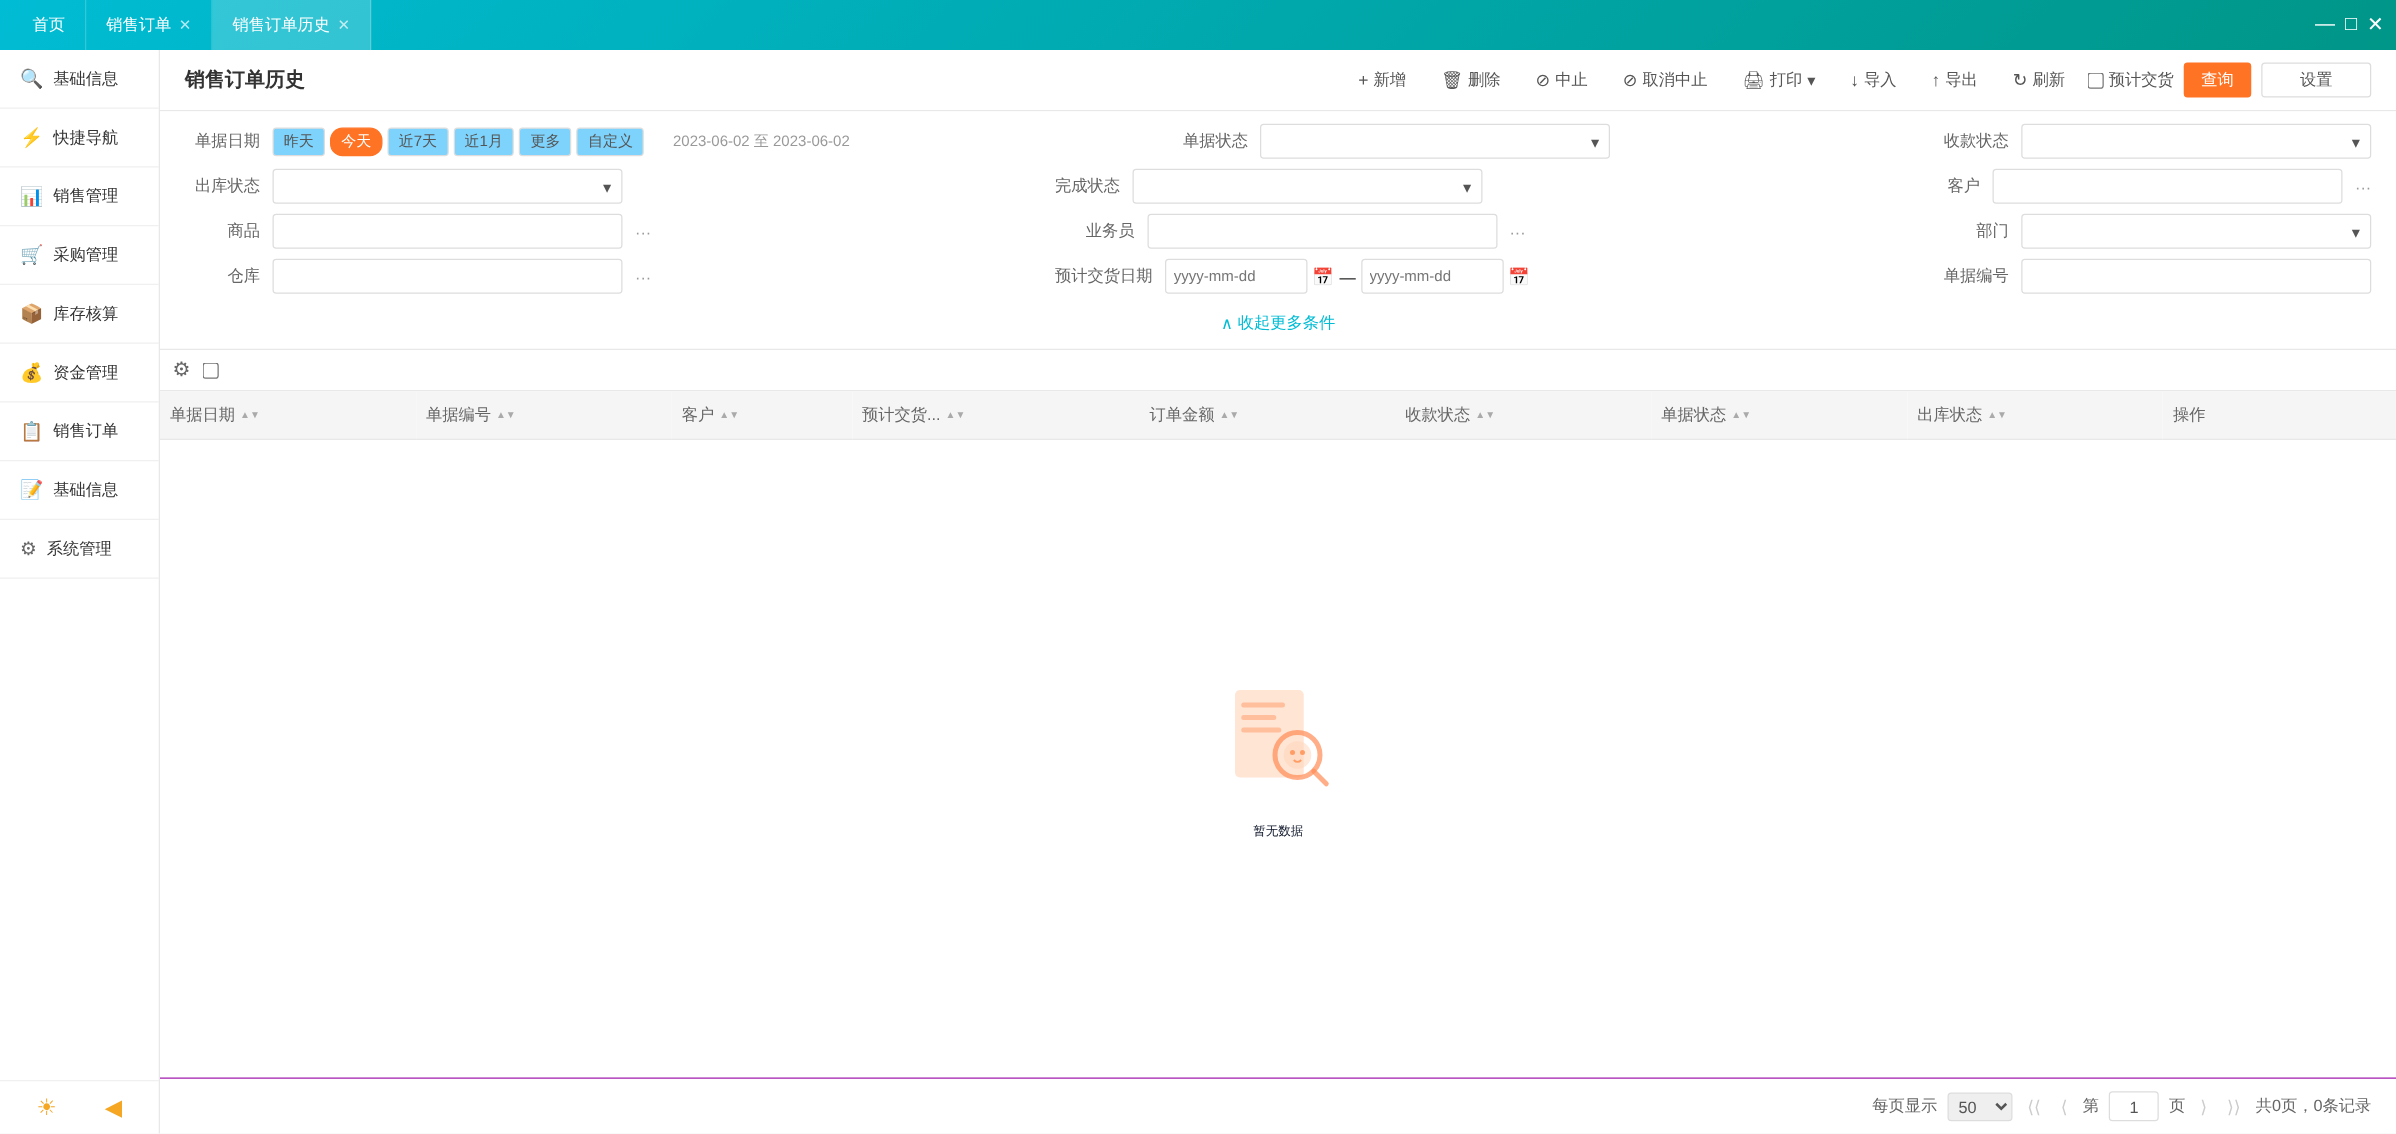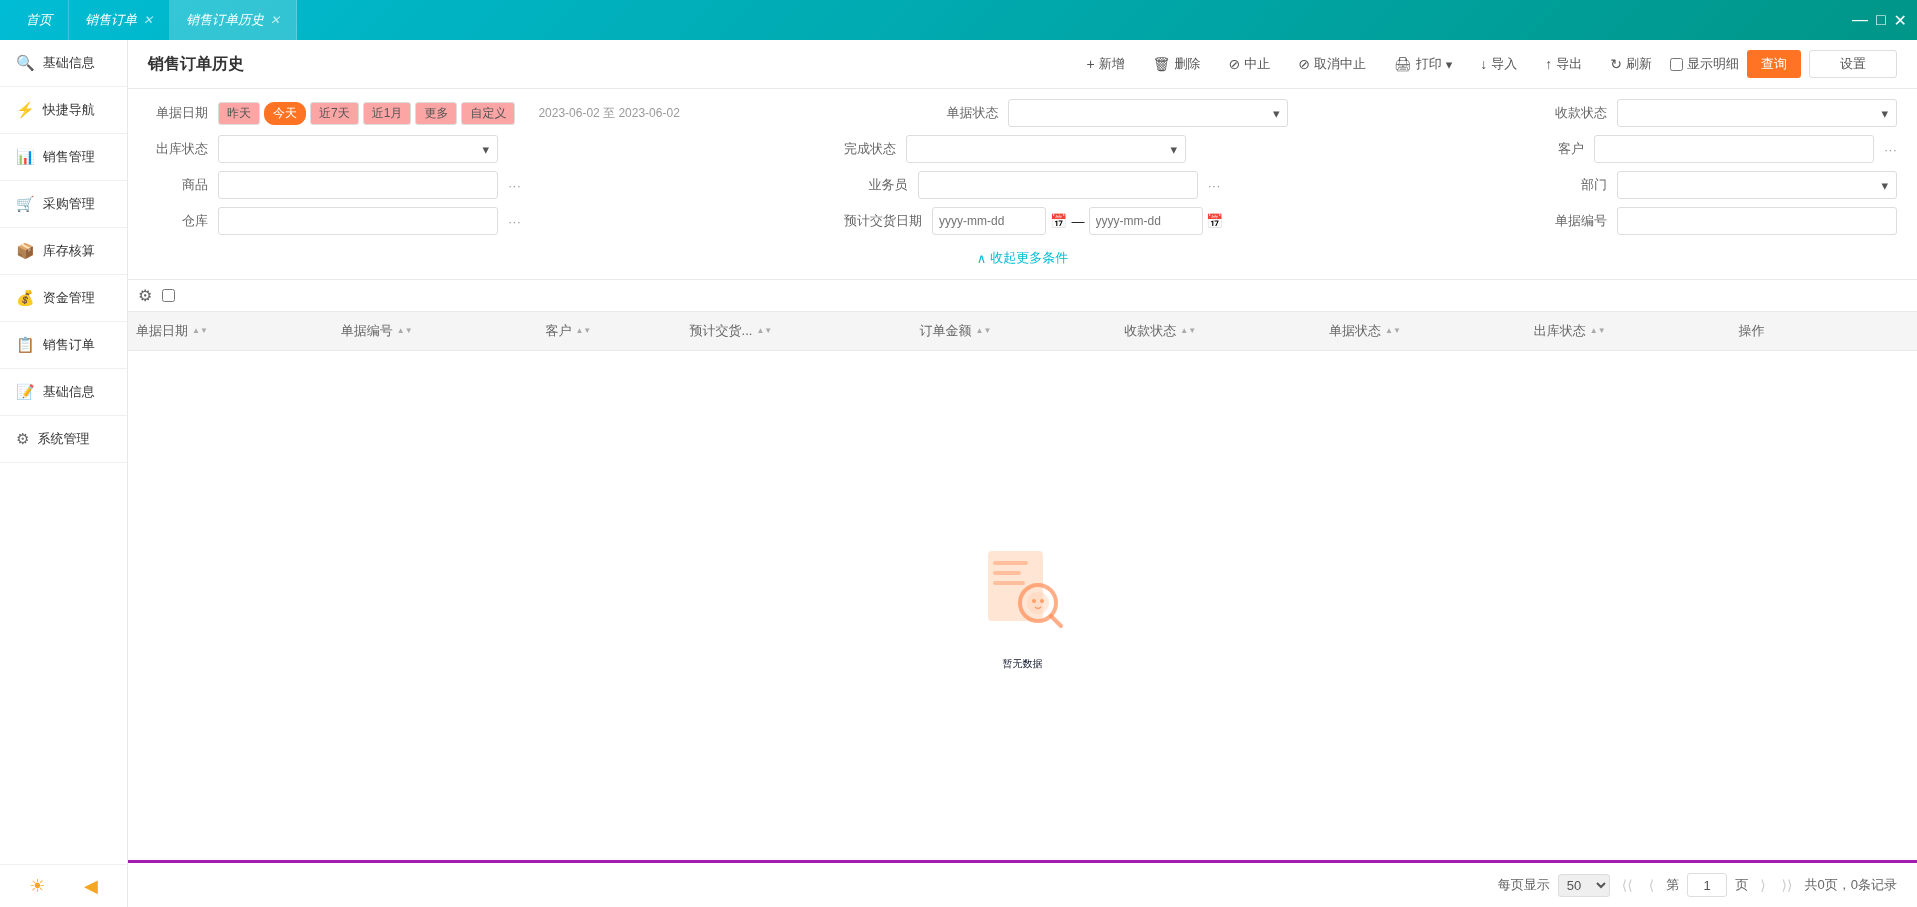--- a/index.html
+++ b/index.html
@@ -18,21 +18,20 @@
     .tab-item {
       height: 40px;
       padding: 0 16px;
       display: flex;
       align-items: center;
       gap: 6px;
       color: #fff;
       cursor: pointer;
       font-size: 13px;
       border-right: 1px solid rgba(255,255,255,0.2);
-      font-style: italic;
     }
     .tab-item.active {
       background: rgba(255,255,255,0.2);
     }
     .tab-close {
       font-size: 12px;
       opacity: 0.7;
       cursor: pointer;
     }
     .top-bar-right {
@@ -181,21 +180,21 @@
       display: flex;
       align-items: center;
       gap: 4px;
       flex-wrap: wrap;
     }
     .date-btn {
       padding: 2px 8px;
       border: 1px solid #ddd;
       border-radius: 3px;
       cursor: pointer;
-      background: #fca5a5;
+      background: #7dd3fc;
       color: #555;
       font-size: 12px;
     }
     .date-btn.active {
       background: #ff7324;
       color: white;
       border-color: #ff7324;
       border-radius: 10px;
     }
     .date-range-text {
@@ -340,21 +339,21 @@
       color: #0f172a;
       font-size: 10px;
     }
 
     
     .pagination {
       display: flex;
       align-items: center;
       justify-content: flex-end;
       padding: 10px 20px;
-      border-top: 3px solid #a21caf;
+      border-top: 1px solid #a21caf;
       background: #fff;
       gap: 8px;
       flex-shrink: 0;
     }
     .pagination-label { color: #666; }
     .per-page-select {
       border: 1px solid #ddd;
       border-radius: 3px;
       padding: 2px 4px;
       color: #555;
@@ -479,21 +478,21 @@
         <button class="toolbar-btn">
           <span class="btn-icon">↑</span>
           <span>导出</span>
         </button>
         <button class="toolbar-btn">
           <span class="btn-icon">↻</span>
           <span>刷新</span>
         </button>
         <label class="checkbox-label">
           <input type="checkbox" style="">
-          <span>显示明细</span>
+          <span>预计交货</span>
         </label>
         <button class="toolbar-btn-primary">查询</button>
         <button class="toolbar-btn-secondary">设置</button>
       </div>
     </div>
 
     <div class="filter-section">
 
       <div class="filter-row">
         <span class="filter-label">单据日期</span>

